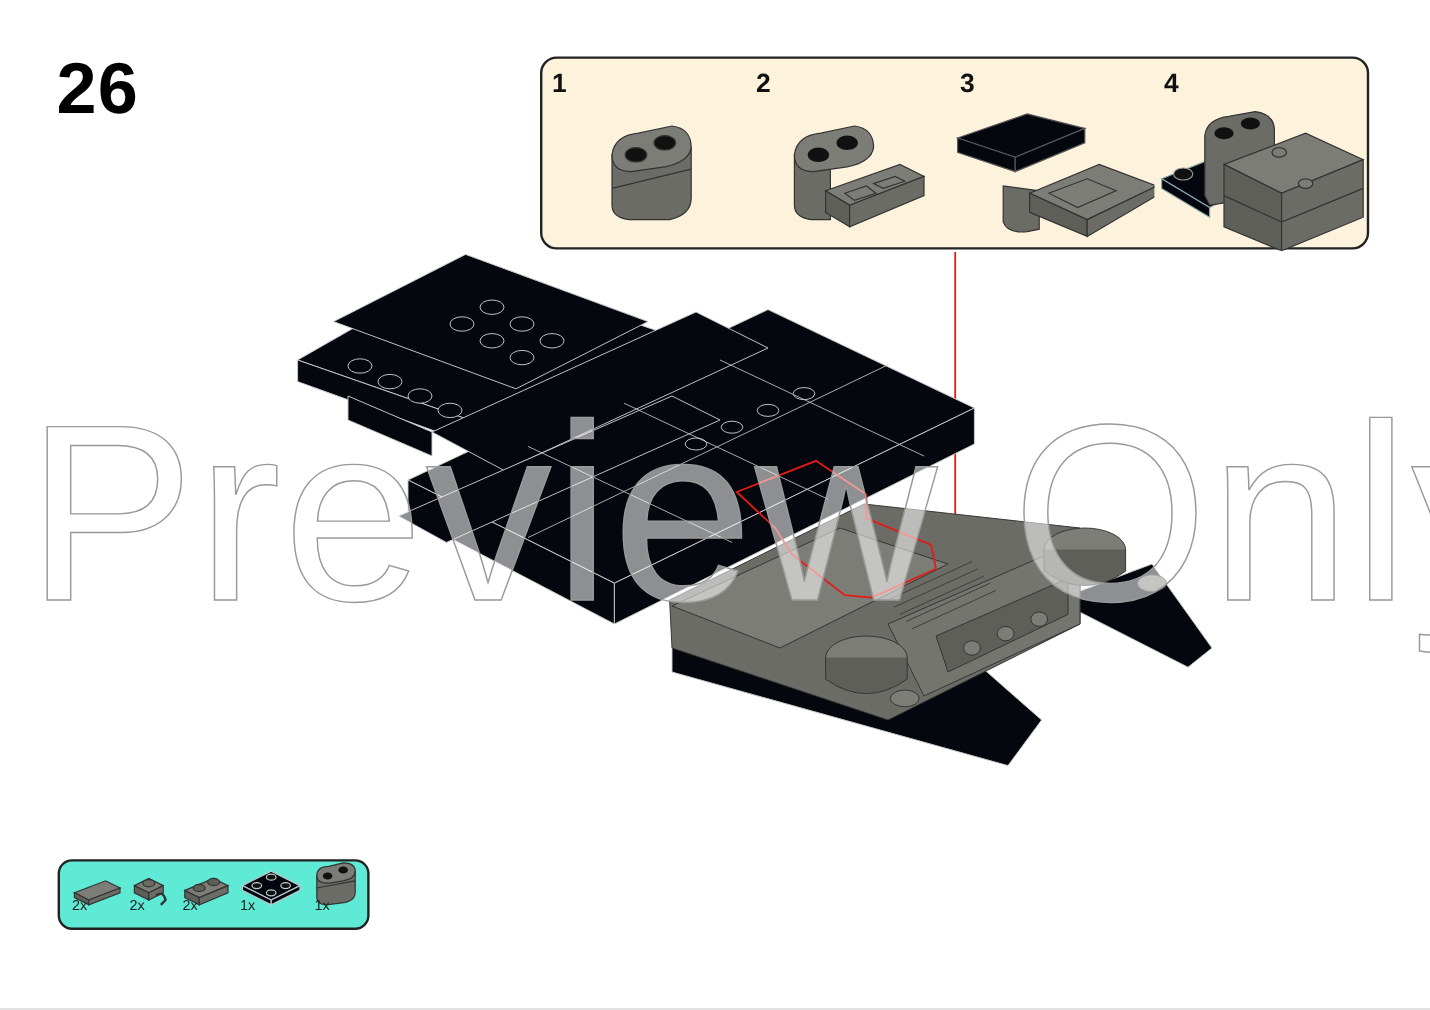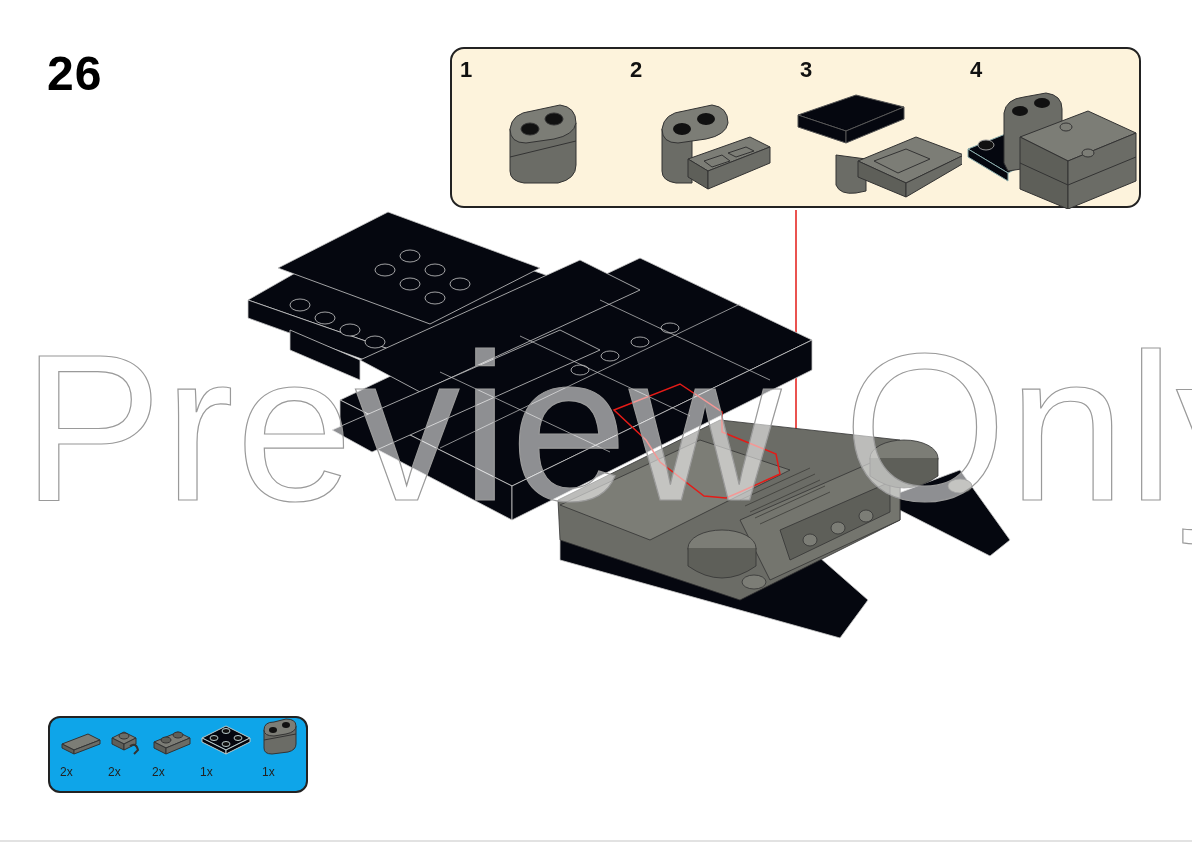--- a/index.html
+++ b/index.html
@@ -1,21 +1,21 @@
 <!DOCTYPE html>
 <html><head>
 <meta charset="utf-8">
 <style>
   html,body{margin:0;padding:0;}
   body{width:1192px;height:842px;position:relative;background:#ffffff;overflow:hidden;font-family:"Liberation Sans",sans-serif;}
-  .step-number{position:absolute;left:47px;top:44px;font-size:48px;font-weight:bold;color:#000;letter-spacing:1px;line-height:60px;}
+  .step-number{position:absolute;left:47px;top:44px;font-size:60px;font-weight:bold;color:#000;letter-spacing:1px;line-height:60px;}
   .callout{position:absolute;left:450px;top:47px;width:691px;height:161px;background:#fdf3dc;border:2px solid #222;border-radius:14px;box-sizing:border-box;}
   .substep{position:absolute;top:0;height:100%;}
   .substep-num{position:absolute;top:8px;left:8px;font-size:22px;font-weight:bold;color:#111;}
-  .parts{position:absolute;left:48px;top:716px;width:260px;height:77px;background:#0ea5e9;border:2px solid #222;border-radius:12px;box-sizing:border-box;}
+  .parts{position:absolute;left:48px;top:716px;width:260px;height:59px;background:#5eead4;border:2px solid #222;border-radius:12px;box-sizing:border-box;}
   .part{position:absolute;top:0;height:100%;}
   .part-qty{position:absolute;bottom:12px;left:0;font-size:12px;color:#222;}
   .main-model{position:absolute;left:0;top:0;}
   .watermark{position:absolute;left:22px;top:318px;font-size:210px;font-family:"Liberation Sans",sans-serif;color:rgba(255,255,255,0.55);-webkit-text-stroke:1.2px #9a9a9a;letter-spacing:2px;line-height:220px;white-space:nowrap;pointer-events:none;}
   .bottom-rule{position:absolute;left:0;bottom:0;width:1192px;height:2px;background:#e2e2e2;}
 </style>
 </head>
 <body>
 
 <div class="step-number">26</div>

